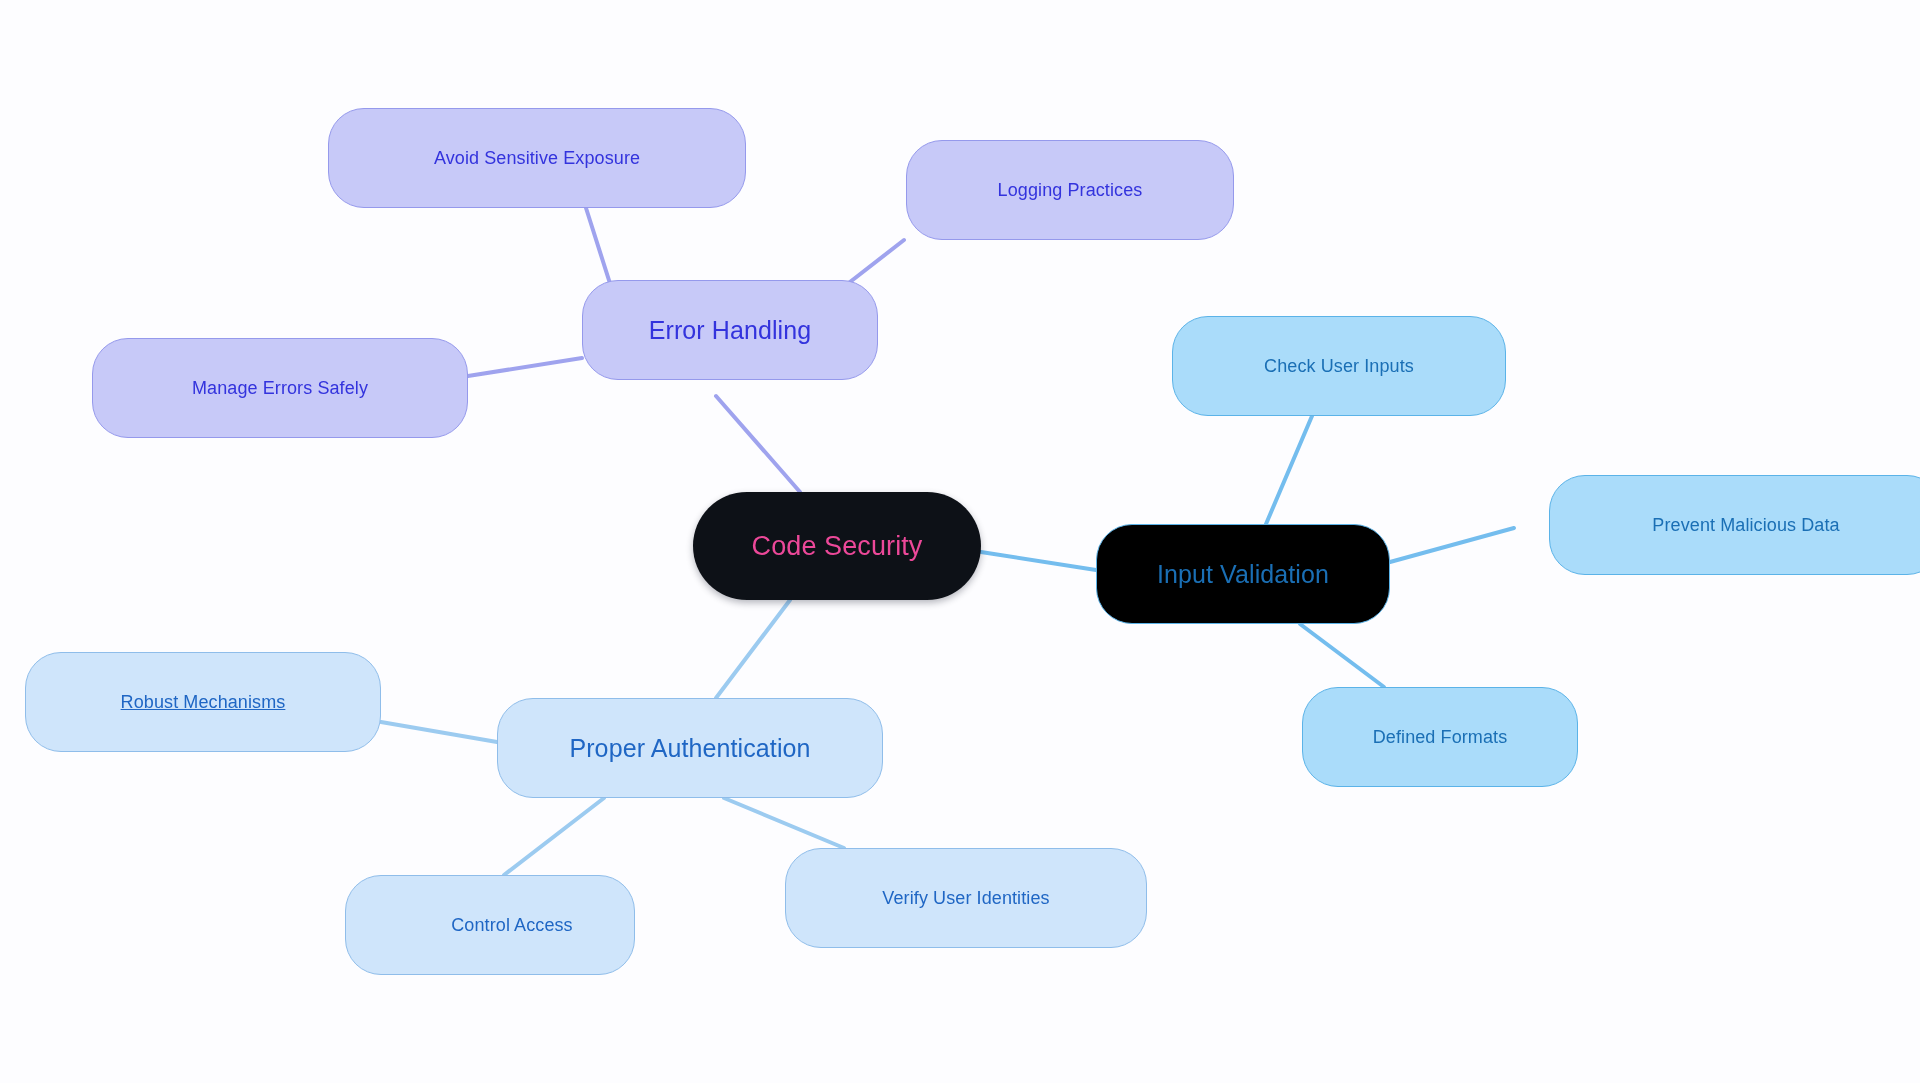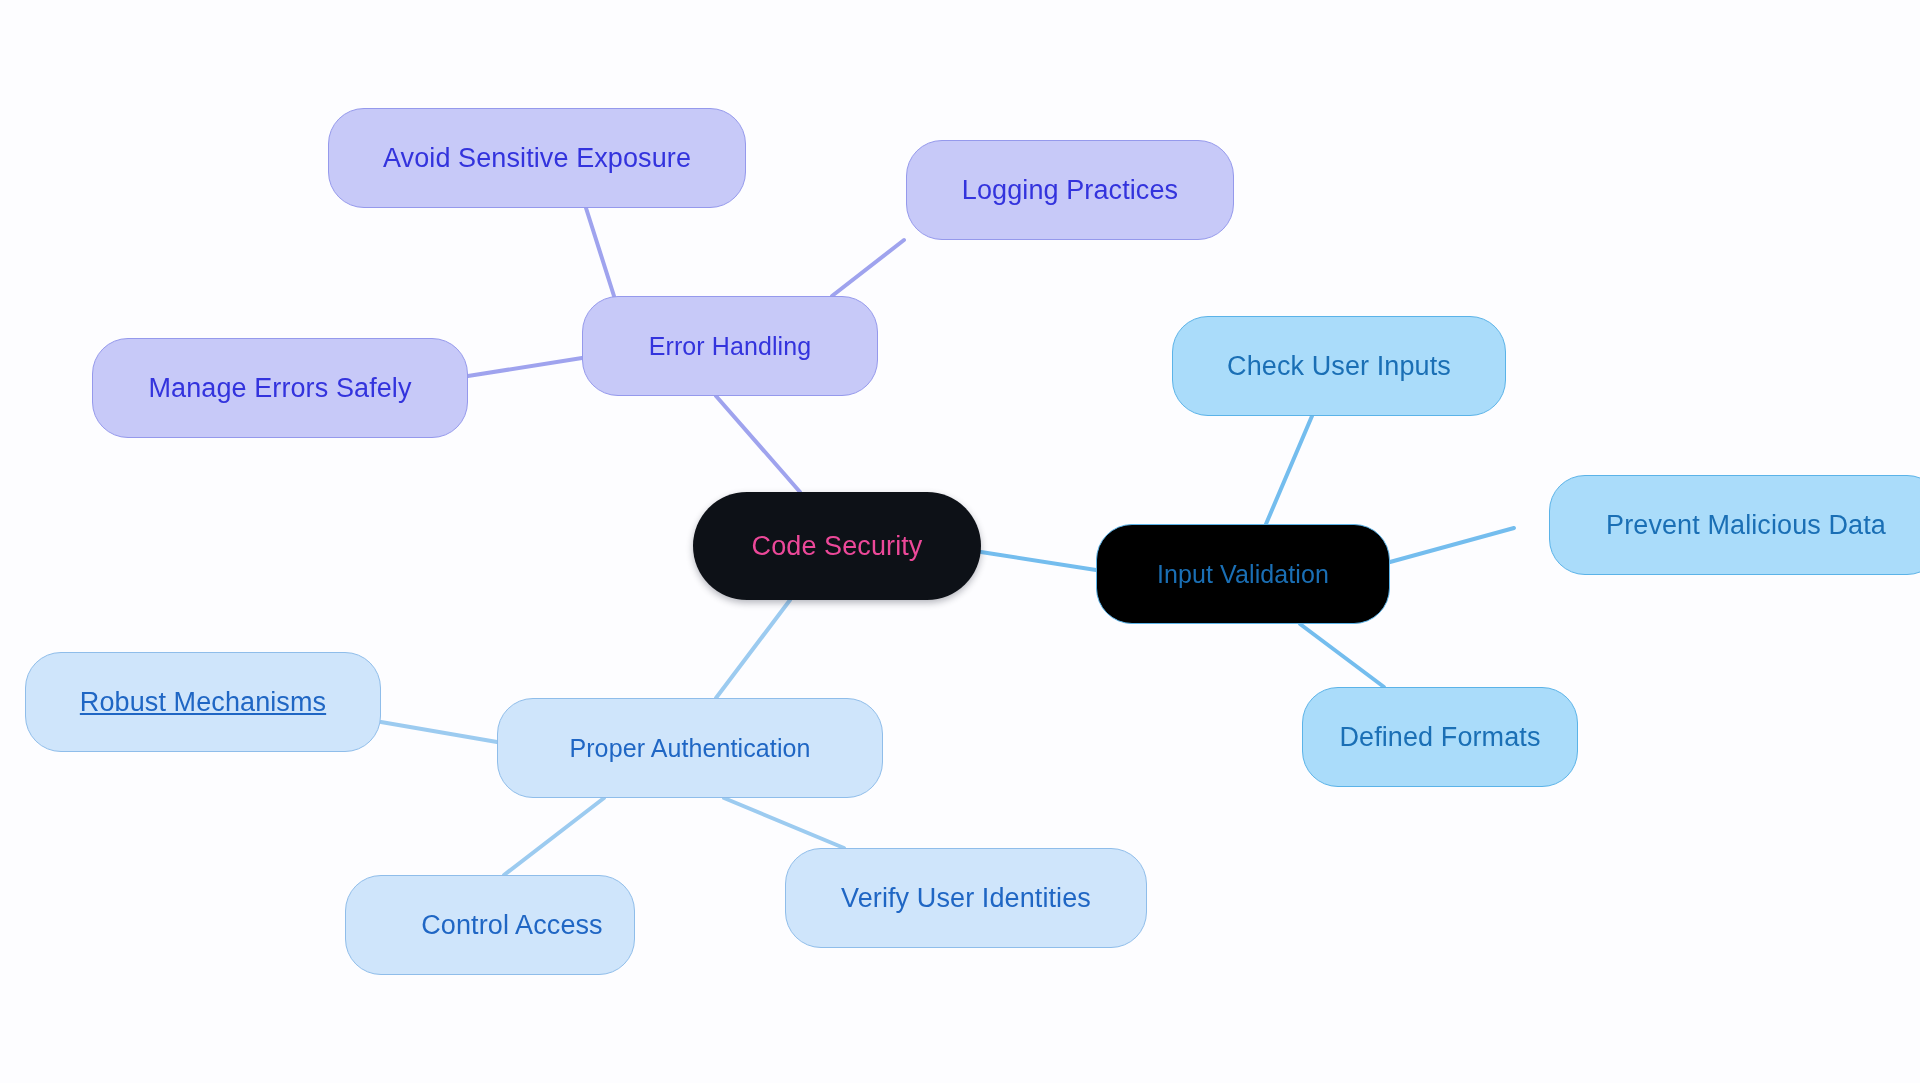--- a/index.html
+++ b/index.html
@@ -41,21 +41,21 @@
     font-size: 27px;
     font-weight: 400;
   }
   .node-branch {
     border-radius: 36px;
     font-size: 25px;
     font-weight: 400;
   }
   .node-leaf {
     border-radius: 36px;
-    font-size: 27px;
+    font-size: 18px;
     font-weight: 400;
   }
 </style>
 </head>
 <body>
 
 <div id="canvas" style="background: rgb(253, 253, 255);">
   <svg id="edge-layer" viewBox="0 0 1920 1083">
       <line x1="800" y1="492" x2="716" y2="396" stroke="#9fa3ee" stroke-width="4" stroke-linecap="round"></line>
       <line x1="614" y1="296" x2="586" y2="208" stroke="#9fa3ee" stroke-width="4" stroke-linecap="round"></line>
@@ -67,21 +67,21 @@
       <line x1="1300" y1="624" x2="1384" y2="687" stroke="#74bdee" stroke-width="4" stroke-linecap="round"></line>
       <line x1="790" y1="600" x2="716" y2="698" stroke="#9ccbf0" stroke-width="4" stroke-linecap="round"></line>
       <line x1="497" y1="742" x2="381" y2="722" stroke="#9ccbf0" stroke-width="4" stroke-linecap="round"></line>
       <line x1="604" y1="798" x2="504" y2="875" stroke="#9ccbf0" stroke-width="4" stroke-linecap="round"></line>
       <line x1="724" y1="798" x2="844" y2="848" stroke="#9ccbf0" stroke-width="4" stroke-linecap="round"></line>
     </svg>
   <div id="node-layer">
       <div class="node node-root" style="left: 693px; top: 492px; width: 288px; height: 108px; background: rgb(13, 17, 23); border-color: rgb(13, 17, 23); color: #ec4899;">
         <span>Code Security</span>
       </div>
-      <div class="node node-branch" style="left: 582px; top: 296px; width: 296px; height: 100px; background: rgb(199, 201, 248); border-color: rgb(149, 153, 236); color: rgb(51, 51, 221);">
+      <div class="node node-branch" style="left: 582px; top: 280px; width: 296px; height: 100px; background: rgb(199, 201, 248); border-color: rgb(149, 153, 236); color: rgb(51, 51, 221);">
         <span>Error Handling</span>
       </div>
       <div class="node node-leaf" style="left: 328px; top: 108px; width: 418px; height: 100px; background: rgb(199, 201, 248); border-color: rgb(149, 153, 236); color: rgb(51, 51, 221);">
         <span>Avoid Sensitive Exposure</span>
       </div>
       <div class="node node-leaf" style="left: 866px; top: 140px; width: 328px; height: 100px; background: rgb(199, 201, 248); border-color: rgb(149, 153, 236); color: rgb(51, 51, 221); margin-left: 40px;">
         <span>Logging Practices</span>
       </div>
       <div class="node node-leaf" style="left: 92px; top: 338px; width: 376px; height: 100px; background: rgb(199, 201, 248); border-color: rgb(149, 153, 236); color: rgb(51, 51, 221);">
         <span>Manage Errors Safely</span>

